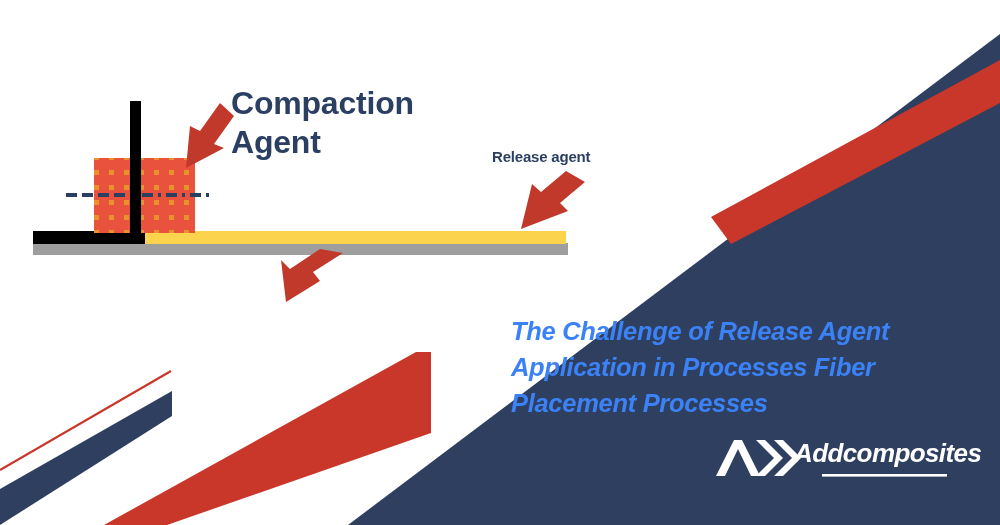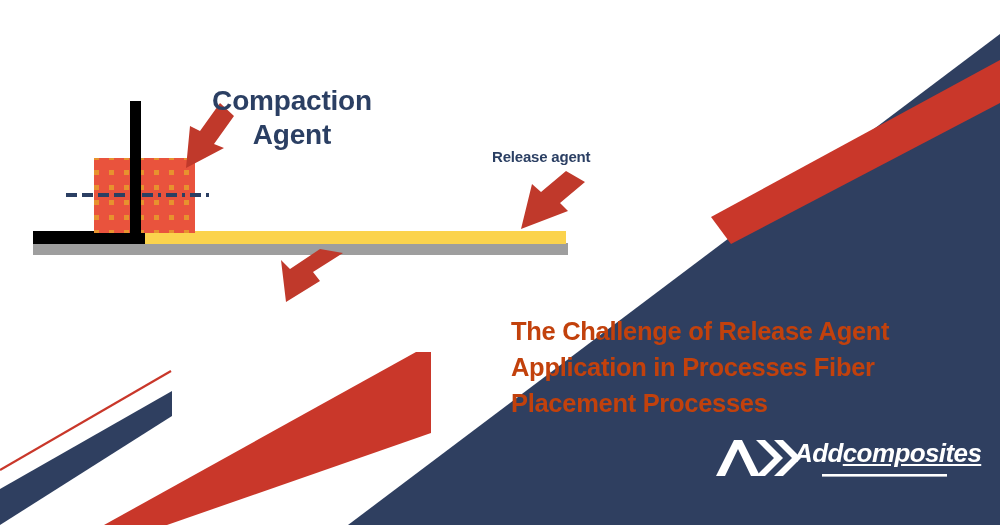--- a/index.html
+++ b/index.html
@@ -26,48 +26,48 @@
   .label {
     position: absolute;
     color: #2b3f63;
     font-family: "Liberation Sans", sans-serif;
     font-weight: bold;
     letter-spacing: -0.2px;
     white-space: nowrap;
     line-height: 1.22;
   }
   #label-compaction {
-    left: 212px;
+    left: 231px;
     top: 84px;
-    font-size: 28px;
-    text-align: center;
+    font-size: 32px;
     width: 160px;
   }
   #label-release {
     left: 492px;
     top: 148px;
     font-size: 15px;
     text-align: right;
   }
   #label-tooling {
     left: 154px;
     top: 279px;
     font-size: 23px;
   }
   #title-block {
     position: absolute;
     left: 511px;
     top: 313px;
     width: 440px;
-    color: #c2410c;
+    color: #3b82f6;
     font-family: "Liberation Sans", sans-serif;
     font-weight: bold;
     font-size: 25.5px;
     line-height: 1.42;
     letter-spacing: -0.3px;
+    font-style: italic;
   }
   #title-block .tline { display: block; }
   #logo-wrap {
     position: absolute;
     left: 712px;
     top: 437px;
     width: 240px;
     height: 44px;
   }
   .logo-text {
@@ -76,21 +76,20 @@
     top: 1px;
     color: #ffffff;
     font-family: "Liberation Sans", sans-serif;
     font-style: italic;
     font-weight: bold;
     font-size: 26px;
     letter-spacing: -0.6px;
     white-space: nowrap;
   }
   .logo-text .composites {
-    text-decoration: underline;
     text-underline-offset: 2px;
   }
 </style>
 </head>
 <body>
 
 <div id="canvas">
 
   <svg class="bg-svg" viewBox="0 0 1000 525">
 

